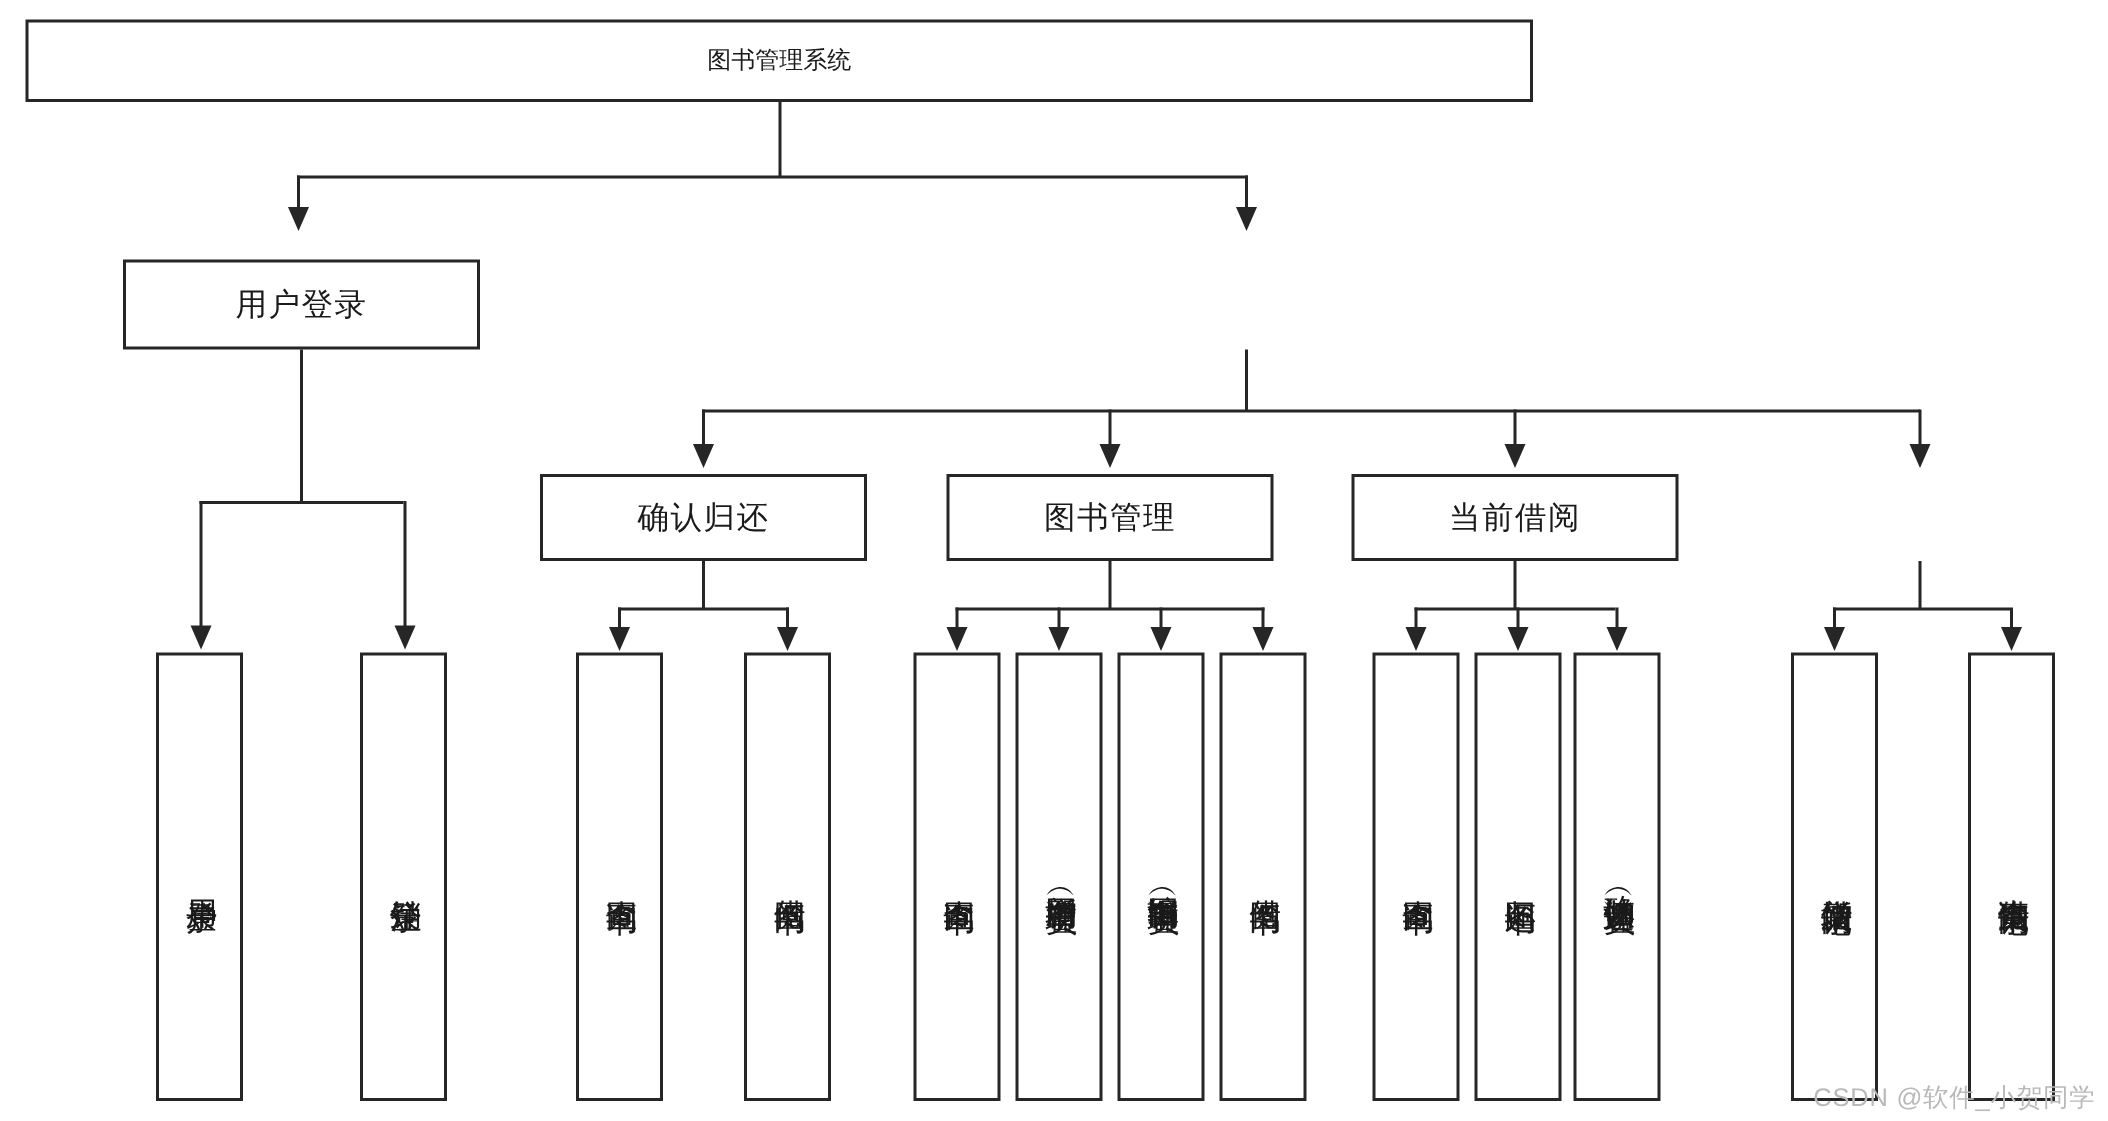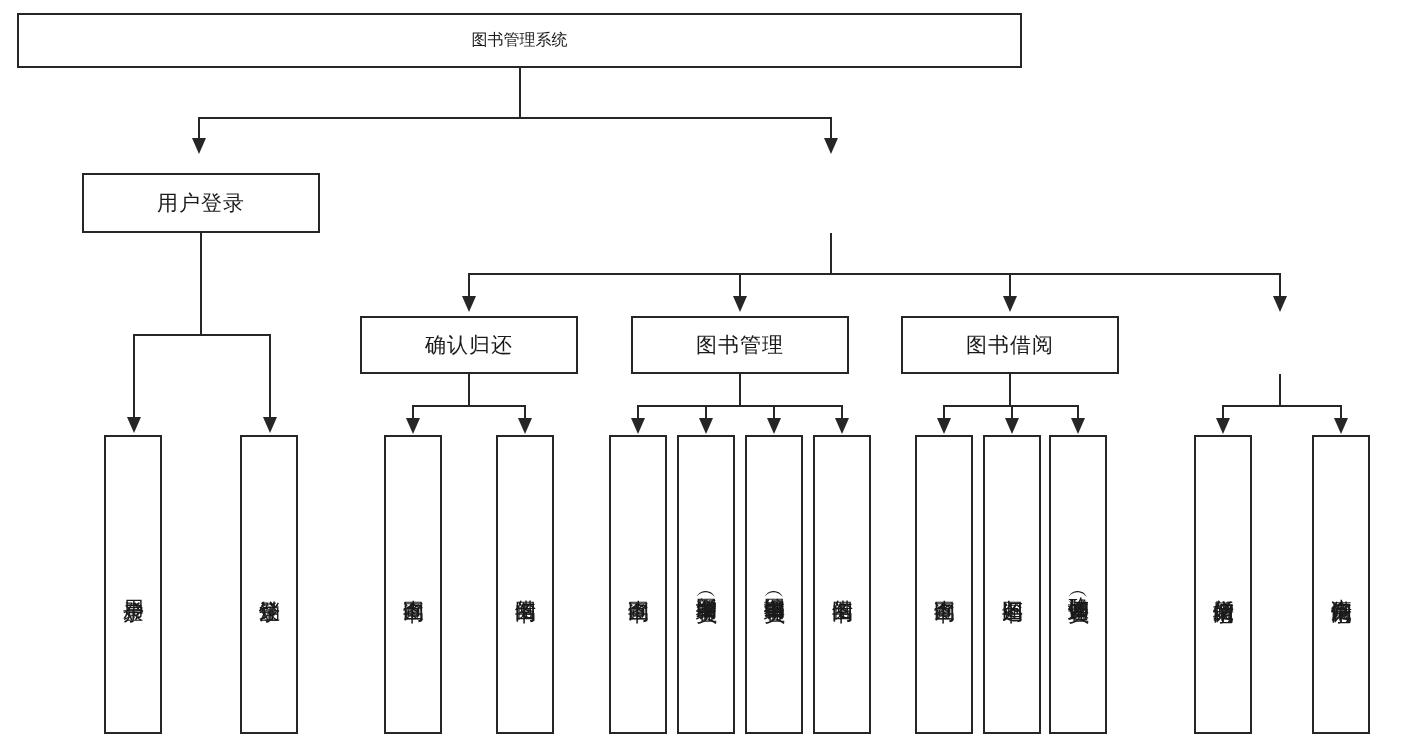--- a/index.html
+++ b/index.html
@@ -111,21 +111,21 @@
   <div class="ln v" style="left:1279px; top:273px; height:24px;"></div>
   <div class="arrow" style="left:1273px; top:296px;"></div>
 
   <div class="node h" style="left:360px; top:316px; width:218px; height:58px;">
     <span>确认归还</span>
   </div>
   <div class="node h" style="left:631px; top:316px; width:218px; height:58px;">
     <span>图书管理</span>
   </div>
   <div class="node h" style="left:901px; top:316px; width:218px; height:58px;">
-    <span>图书借阅</span>
+    <span>当前借阅</span>
   </div>
 
   <div class="ln v" style="left:468px; top:374px; height:32px;"></div>
   <div class="ln h" style="left:412px; top:405px; width:114px;"></div>
   <div class="ln v" style="left:412px; top:405px; height:14px;"></div>
   <div class="arrow" style="left:406px; top:418px;"></div>
   <div class="ln v" style="left:524px; top:405px; height:14px;"></div>
   <div class="arrow" style="left:518px; top:418px;"></div>
 
   <div class="ln v" style="left:739px; top:374px; height:32px;"></div>
@@ -192,14 +192,15 @@
     <span class="vtext">确认归还（管理员）</span>
   </div>
 
   <div class="leaf" style="left:1194px; top:435px; width:58px; height:299px;">
     <span class="vtext">新增借阅记录</span>
   </div>
   <div class="leaf" style="left:1312px; top:435px; width:58px; height:299px;">
     <span class="vtext">查询借阅记录</span>
   </div>
 
+  <div class="watermark">CSDN @软件_小贺同学</div>
 
 </div>
 
 </body></html>

